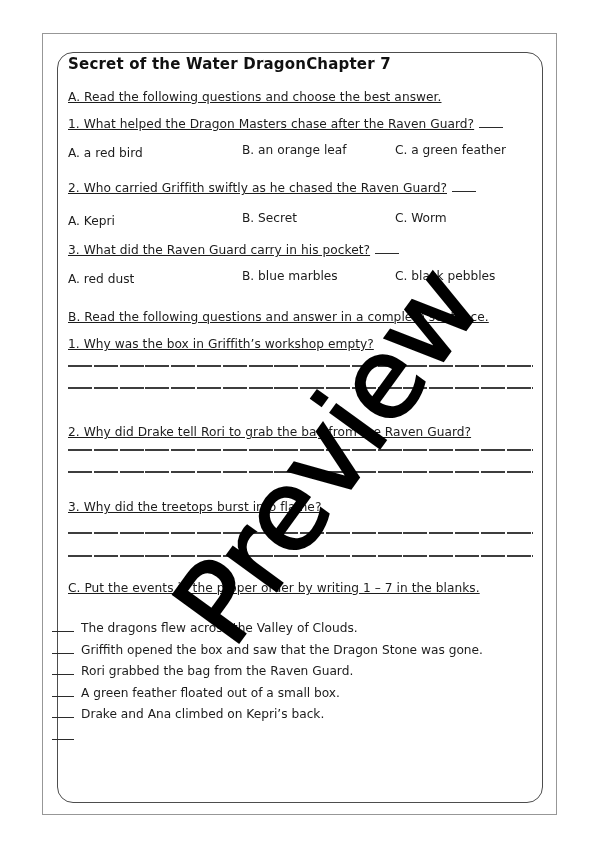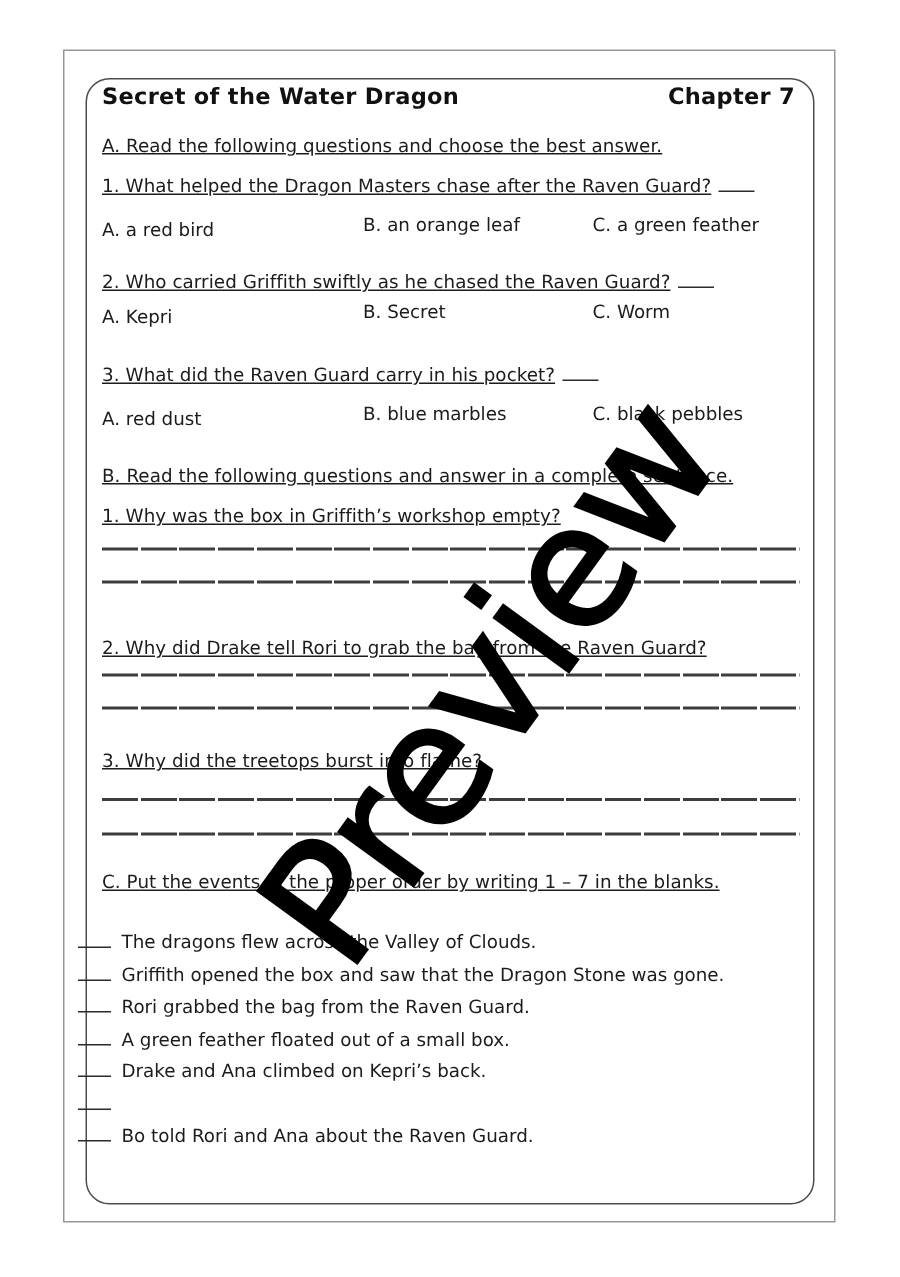--- a/index.html
+++ b/index.html
@@ -12,21 +12,21 @@
     position:absolute;left:42px;top:33px;width:513px;height:780px;
     border:1px solid #979797;background:#ffffff;
   }
   .inner-box{
     position:absolute;left:57px;top:52px;width:484px;height:749px;
     border:1.6px solid #4d4d4d;border-radius:16px;background:#ffffff;
   }
   .txt{position:absolute;left:68px;width:466px;font-size:12.2px;line-height:16px;
        letter-spacing:0.05px;white-space:nowrap;text-decoration:underline;}
   .header-row{position:absolute;left:68px;top:54px;width:462px;height:20px;
-       display:flex;justify-content:space-between;align-items:center;}
+       display:flex;align-items:center;}
   .title,.chapter{font-weight:bold;font-size:15px;letter-spacing:0.2px;color:#111;}
   .opts{position:absolute;left:68px;width:466px;height:16px;}
   .opts .opt-b{position:absolute;left:162px;top:0;margin-left:12px;}
   .opts .opt-c{position:absolute;left:327px;top:0;}
   .opts span{font-size:12.2px;line-height:16px;white-space:nowrap;}
   .qblank{display:inline-block;width:24px;height:11px;margin-left:5px;
        border-bottom:1.4px solid #2b2b2b;vertical-align:baseline;}
   .wline{
     position:absolute;left:68px;width:465px;height:1.5px;
     background:repeating-linear-gradient(90deg,#3d3d3d 0,#3d3d3d 24px,transparent 24px,transparent 25.8px);
@@ -58,21 +58,21 @@
   <div class="txt" style="top:89px">A. Read the following questions and choose the best answer.</div>
 
   <div class="txt" style="top:116px"><span>1. What helped the Dragon Masters chase after the Raven Guard?</span><span class="qblank"></span></div>
   <div class="opts" style="top:142px">
     <span class="opt-a">A. a red bird</span>
     <span class="opt-b">B. an orange leaf</span>
     <span class="opt-c">C. a green feather</span>
   </div>
 
   <div class="txt" style="top:180px"><span>2. Who carried Griffith swiftly as he chased the Raven Guard?</span><span class="qblank"></span></div>
-  <div class="opts" style="top:200px">
+  <div class="opts" style="top:210px">
     <span class="opt-a">A. Kepri</span>
     <span class="opt-b">B. Secret</span>
     <span class="opt-c">C. Worm</span>
   </div>
 
   <div class="txt" style="top:242px"><span>3. What did the Raven Guard carry in his pocket?</span><span class="qblank"></span></div>
   <div class="opts" style="top:268px">
     <span class="opt-a">A. red dust</span>
     <span class="opt-b">B. blue marbles</span>
     <span class="opt-c">C. black pebbles</span>
@@ -93,17 +93,16 @@
   <div class="wline" style="top:555px"></div>
 
   <div class="txt" style="top:580px">C. Put the events in the proper order by writing 1 – 7 in the blanks.</div>
 
   <div class="citem" style="top:620px"><span class="cblank"></span><span>The dragons flew across the Valley of Clouds.</span></div>
   <div class="citem" style="top:663px"><span class="cblank"></span><span>Rori grabbed the bag from the Raven Guard.</span></div>
   <div class="citem" style="top:642px"><span class="cblank"></span><span>Griffith opened the box and saw that the Dragon Stone was gone.</span></div>
   <div class="citem" style="top:685px"><span class="cblank"></span><span>A green feather floated out of a small box.</span></div>
   <div class="citem" style="top:706px"><span class="cblank"></span><span>Drake and Ana climbed on Kepri’s back.</span></div>
   <div class="citem" style="top:728px"><span class="cblank"></span></div>
-  <div class="citem" style="top:749px"><span class="cblank"></span><span>Bo told Rori and Ana about the Raven Guard.</span></div>
 
   <div class="watermark">Preview</div>
 
 </div>
 
 </body></html>

